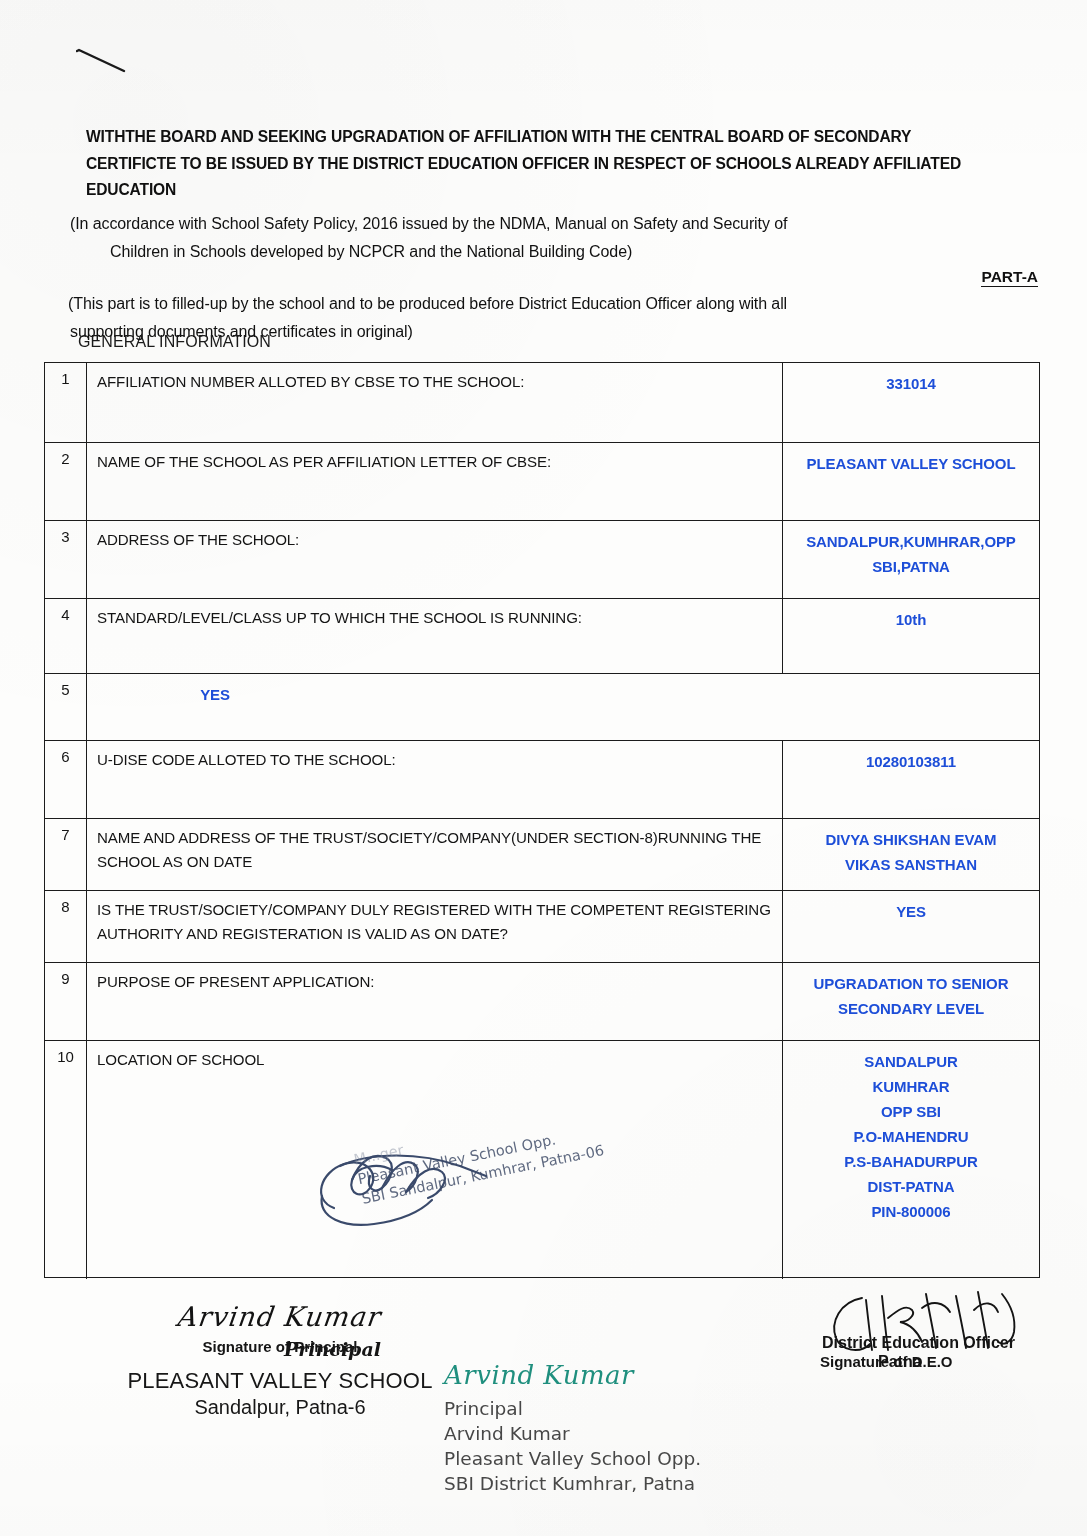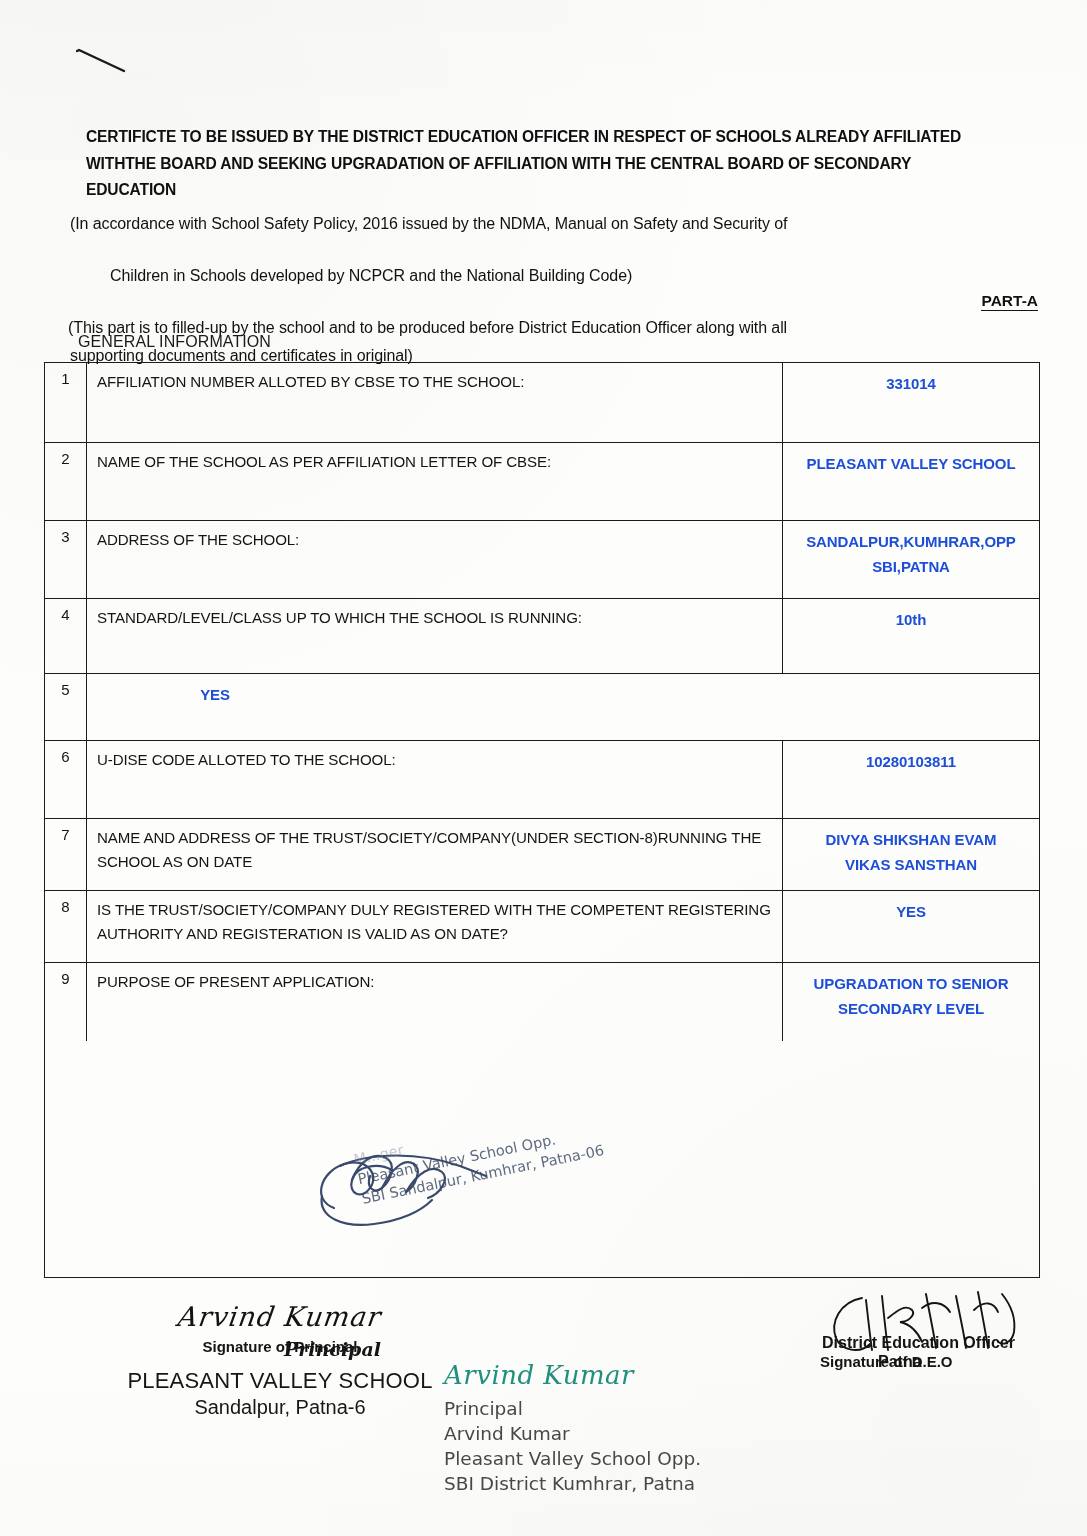--- a/index.html
+++ b/index.html
@@ -46,21 +46,21 @@
     letter-spacing: -0.15px;
     line-height: 26.5px;
     color: #101010;
   }
   .hdr-sub {
     font-weight: normal;
     font-size: 16px;
     line-height: 28px;
     letter-spacing: -0.1px;
   }
-  .indent-2 { padding-left: 24px; margin-top: 24px; }
+  .indent-2 { padding-left: 24px; }
   .neg-1 { margin-left: -16px; }
 
   .part-a {
     text-align: right;
     font-weight: bold;
     font-size: 15.5px;
     margin-top: 2px;
     margin-left: -30px;
   }
   .part-a span { border-bottom: 1.6px solid #141414; padding-bottom: 1px; }
@@ -252,22 +252,22 @@
 <body>
 
 <div class="page">
   <div class="paper-noise"></div>
 
   <svg class="pen-mark" viewBox="0 0 52 26">
     <path d="M1,3 L3,2 L48,23" stroke="#1a1a1a" stroke-width="2.4" fill="none" stroke-linecap="round"></path>
   </svg>
 
   <div class="header">
+    <div class="hdr-line">WITHTHE BOARD AND SEEKING UPGRADATION OF AFFILIATION WITH THE CENTRAL BOARD OF SECONDARY</div>
     <div class="hdr-line">CERTIFICTE TO BE ISSUED BY THE DISTRICT EDUCATION OFFICER IN RESPECT OF SCHOOLS ALREADY  AFFILIATED</div>
-    <div class="hdr-line">WITHTHE BOARD AND SEEKING UPGRADATION OF AFFILIATION WITH THE CENTRAL BOARD OF SECONDARY</div>
     <div class="hdr-line">EDUCATION</div>
 
     <div class="hdr-sub neg-1" style="margin-top:6px;">(In accordance with School Safety Policy, 2016 issued by the NDMA, Manual on Safety and Security of</div>
     <div class="hdr-sub indent-2">Children in Schools developed by NCPCR and the National Building Code)</div>
 
     <div class="part-a"><span>PART-A</span></div>
 
     <div class="hdr-sub" style="margin-left:-18px; margin-top:4px;">(This part is to filled-up by the school and to be produced before District Education Officer along with all</div>
     <div class="hdr-sub neg-1">supporting documents and certificates in original)</div>
   </div>
@@ -331,20 +331,33 @@
         <div class="c-value">
           <span class="vline">YES</span>
         </div>
       </div>
       <div class="row" style="height: 78px;">
         <div class="c-num">9</div>
         <div class="c-label">PURPOSE OF PRESENT APPLICATION:</div>
         <div class="c-value">
           <span class="vline">UPGRADATION TO SENIOR</span>
           <span class="vline">SECONDARY LEVEL</span>
+        </div>
+      </div>
+      <div class="row" style="height: 238px;">
+        <div class="c-num">10</div>
+        <div class="c-label">LOCATION OF SCHOOL</div>
+        <div class="c-value">
+          <span class="vline">SANDALPUR</span>
+          <span class="vline">KUMHRAR</span>
+          <span class="vline">OPP SBI</span>
+          <span class="vline">P.O-MAHENDRU</span>
+          <span class="vline">P.S-BAHADURPUR</span>
+          <span class="vline">DIST-PATNA</span>
+          <span class="vline">PIN-800006</span>
         </div>
       </div>
     </div>
 
   <svg class="stamp-sig" viewBox="0 0 340 120">
     <g stroke="#3a4a6b" fill="none" stroke-width="2.2" stroke-linecap="round">
       <path d="M34,86 C12,78 20,50 44,42 C66,35 80,52 70,66 C62,78 48,72 52,58 C56,44 78,40 92,48"></path>
       <path d="M52,58 C60,38 74,30 86,36 C96,41 92,58 82,66 C74,72 66,66 70,54"></path>
       <path d="M82,66 C92,46 104,36 114,42 C122,47 116,64 106,70"></path>
       <path d="M106,70 C118,50 132,42 142,50 C150,57 140,72 128,76"></path>

